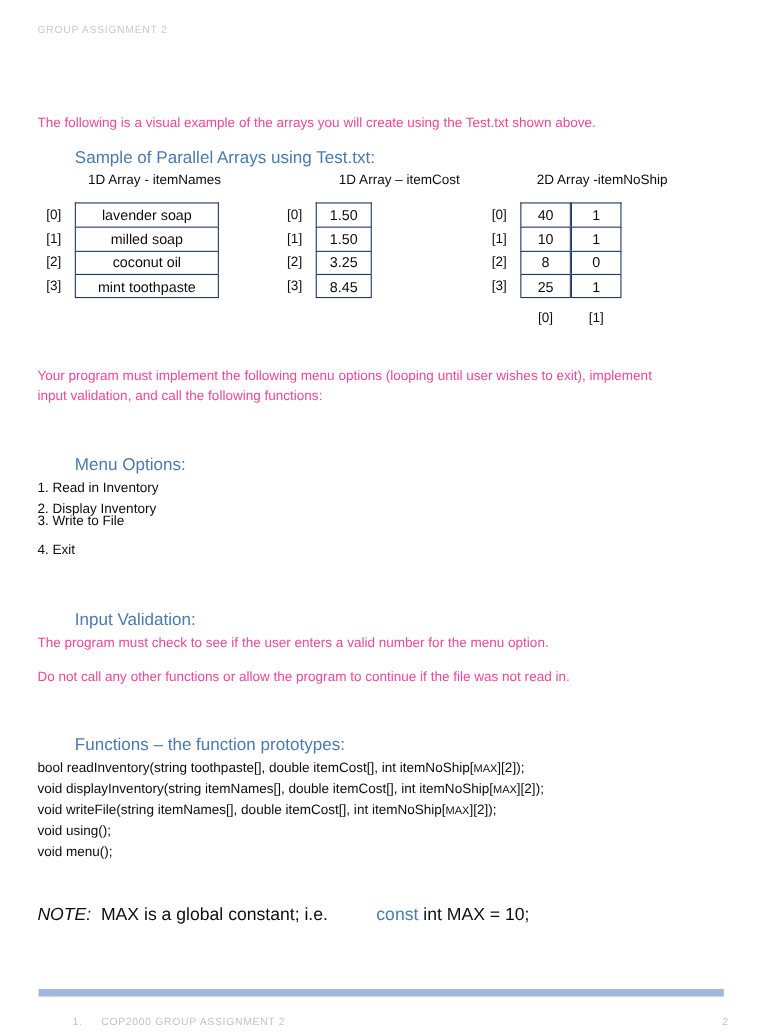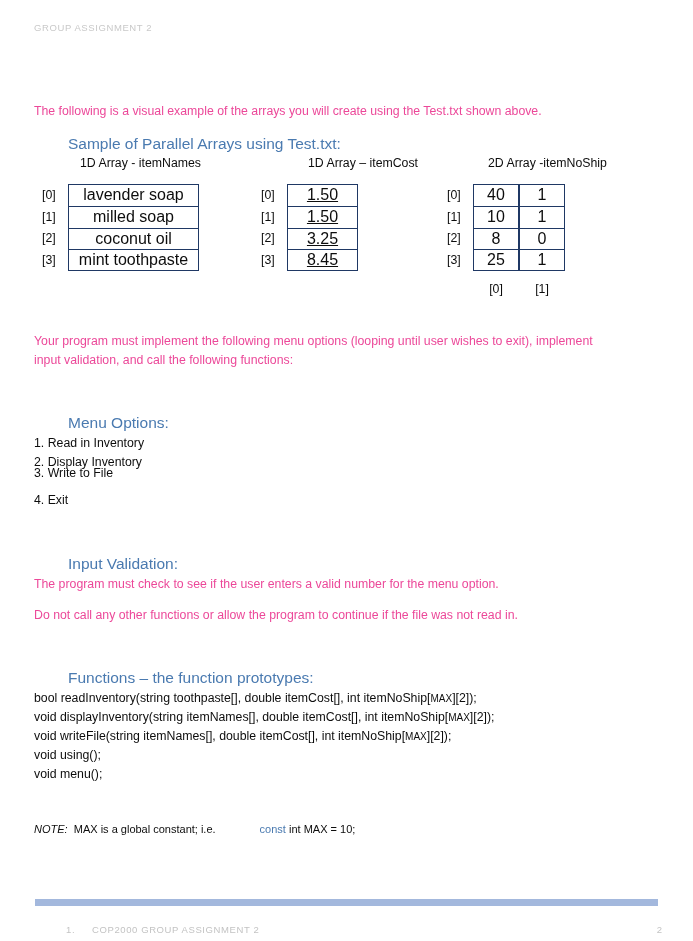--- a/index.html
+++ b/index.html
@@ -89,21 +89,21 @@
     justify-content: flex-start;
     padding-right: 4px;
     box-sizing: border-box;
   }
   .arr-cells {
     display: flex;
   }
   .arr-cell {
     border: 1.6px solid #1f3864;
     border-bottom-width: 0;
-    font-size: 16px;
+    font-size: 13px;
     color: #0d0d0d;
     text-align: right;
     display: flex;
     align-items: center;
     justify-content: center;
     box-sizing: border-box;
     height: 21.8px;
     background: #ffffff;
   }
   .arr-cell.left-pair {
@@ -114,21 +114,21 @@
   }
   .arr-row:last-of-type .arr-cell {
     border-bottom-width: 1.6px;
   }
 
   
   .tbl-names { left: 42px; top: 184px; }
   .tbl-names .arr-cell { width: 131px; }
 
   .tbl-cost { left: 261px; top: 184px; }
-  .tbl-cost .arr-cell { width: 71px; text-decoration: underline; }
+  .tbl-cost .arr-cell { width: 51px; }
 
   .tbl-noship { left: 447px; top: 184px; }
   .tbl-noship .arr-cell { width: 46px; }
 
   .col-index-row {
     position: absolute;
     left: 473px;
     top: 282px;
     display: flex;
   }
@@ -158,21 +158,21 @@
     white-space: nowrap;
   }
   .smallcap {
     font-size: 10px;
   }
 
   .note-line {
     position: absolute;
     left: 34px;
     top: 823px;
-    font-size: 11px;
+    font-size: 16px;
     color: #0d0d0d;
     white-space: nowrap;
   }
   .note-label {
     font-style: italic;
   }
   .code-blue {
     color: #4a7ab0;
   }
   .note-gap {

